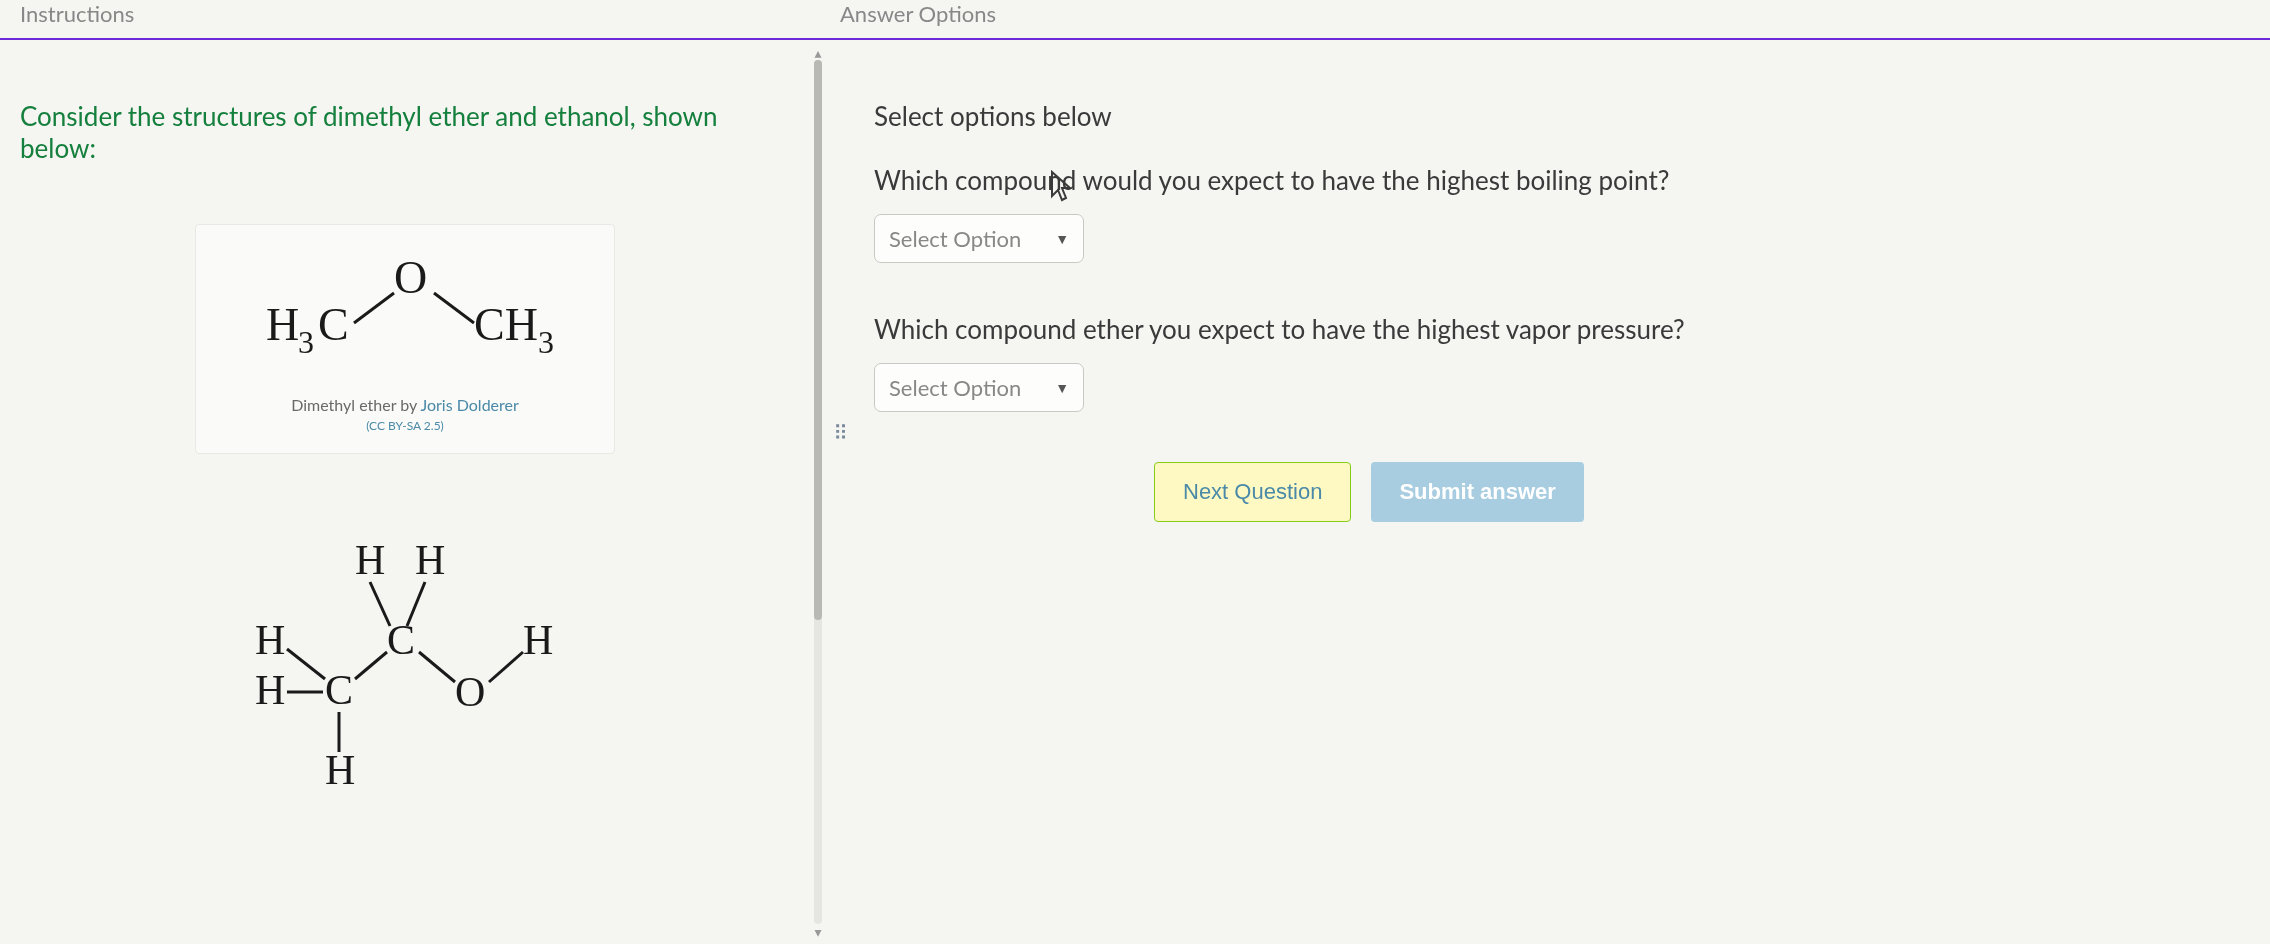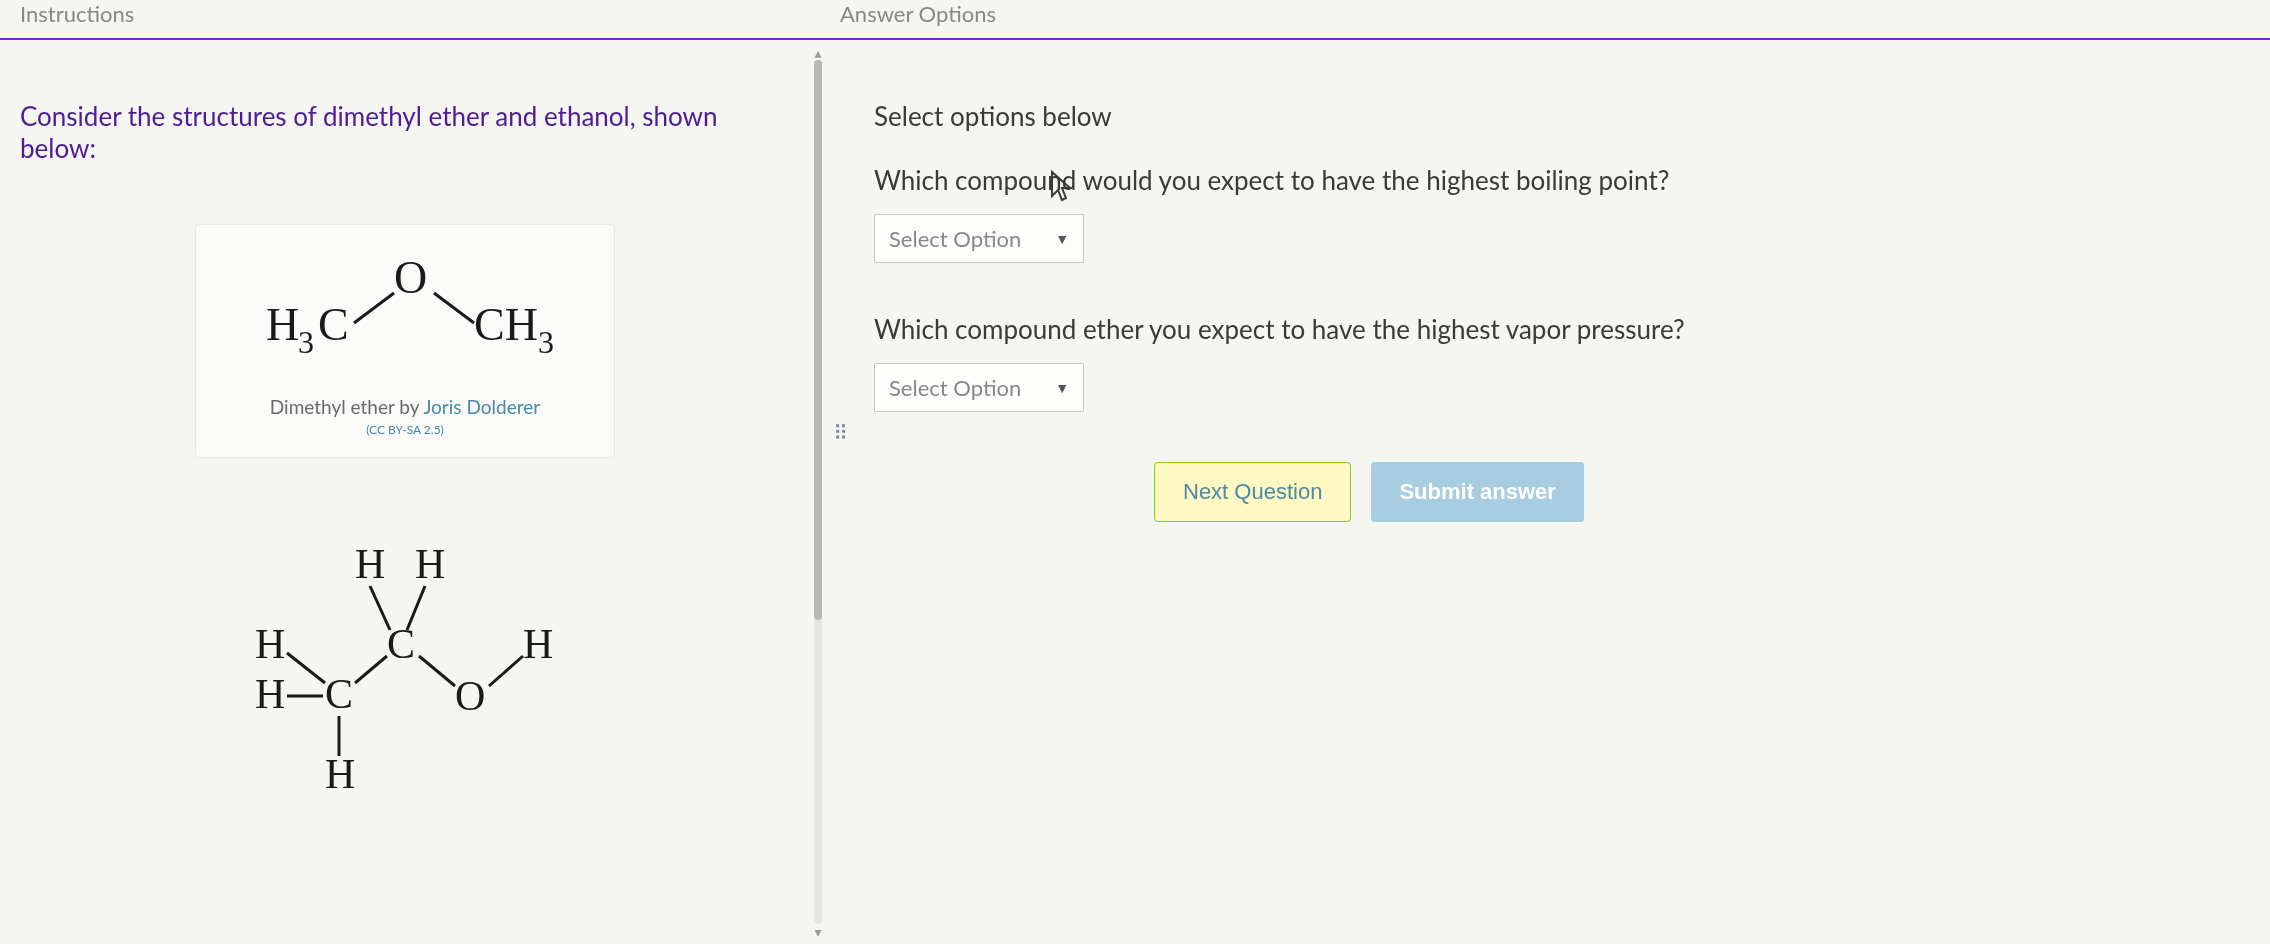--- a/index.html
+++ b/index.html
@@ -91,38 +91,38 @@
       color: #7a8a9a;
       letter-spacing: 2px;
       cursor: col-resize;
     }
     .right-pane {
       flex: 1;
       padding: 60px 40px 20px 48px;
     }
     .prompt {
       font-size: 26px;
-      color: #4c1d95;
+      color: #15803d;
       margin-bottom: 60px;
     }
     .molecule-card {
       background: #fafaf8;
       border: 1px solid #e8e8e4;
       border-radius: 4px;
       padding: 30px 40px 20px 40px;
       width: 420px;
       margin: 0 auto 80px auto;
       text-align: center;
     }
     .formula-svg {
       display: block;
       margin: 0 auto 20px auto;
     }
     .attribution {
-      font-size: 19px;
+      font-size: 16px;
       color: #6a6a6a;
     }
     .attribution a {
       color: #4a8aa8;
       text-decoration: none;
     }
     .license {
       font-size: 12px;
       color: #4a8aa8;
       text-decoration: none;
@@ -145,21 +145,21 @@
     .question-text {
       font-size: 26px;
       color: #3a3a3a;
       margin-bottom: 18px;
     }
     .select-box {
       display: inline-flex;
       align-items: center;
       border: 1px solid #c8c8c4;
       background: #fdfdfb;
-      border-radius: 1px;
+      border-radius: 7px;
       padding: 10px 14px;
       font-size: 22px;
       color: #888;
       cursor: pointer;
       min-width: 210px;
       justify-content: space-between;
     }
     .select-box .caret {
       margin-left: 16px;
       font-size: 14px;

